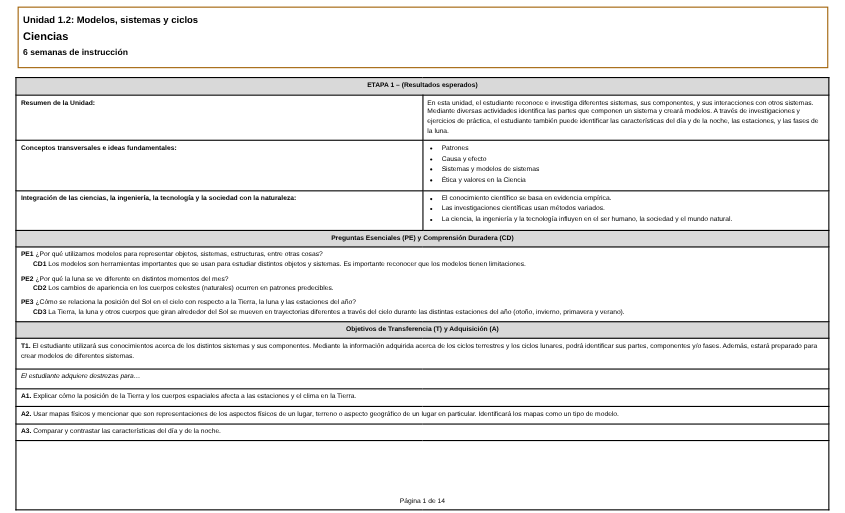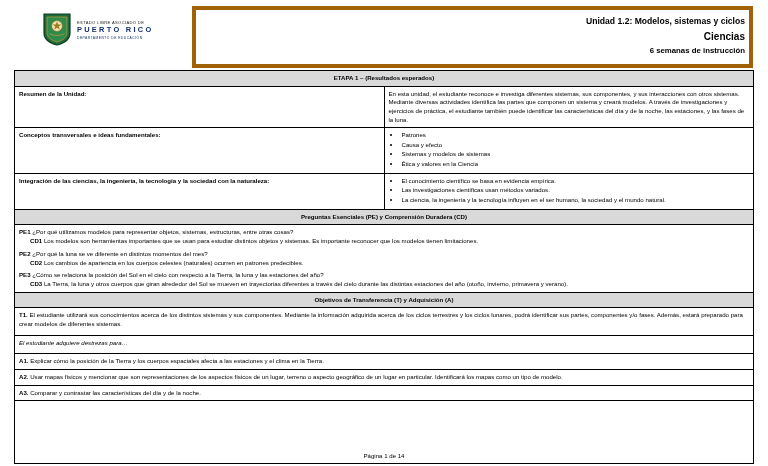--- a/index.html
+++ b/index.html
@@ -60,23 +60,23 @@
     font-weight: bold;
   }
   .agency-l3 {
     font-size: 3.3px;
     letter-spacing: 0.5px;
     color: #10306b;
     margin-top: 1px;
   }
   .title-box {
     flex: 1;
-    border: 4px solid #a16207;
+    border: 1px solid #a16207;
     box-sizing: border-box;
-    text-align: right;
+    text-align: left;
     padding: 5px 4px 6px 4px;
     margin-left: 2px;
     margin-right: 1px;
   }
   .title-box .t1 {
     font-size: 8.6px;
     font-weight: bold;
     line-height: 1.55;
   }
   .title-box .t2 {
@@ -150,36 +150,20 @@
     text-align: center;
     font-size: 6.1px;
   }
 </style>
 </head>
 <body>
 
 <div class="page">
 
   <div class="header">
-    <div class="crest-block">
-      <div class="crest">
-        <svg width="30" height="34" viewBox="0 0 30 34">
-          <path d="M2 2 H28 V21 C28 28 21 31.5 15 33 C9 31.5 2 28 2 21 Z" fill="#1d6a3a" stroke="#0d3d20" stroke-width="1.2"></path>
-          <path d="M5 5 H25 V20.5 C25 26 19.5 28.8 15 30 C10.5 28.8 5 26 5 20.5 Z" fill="#2f8a4c" stroke="#b79b3a" stroke-width="0.8"></path>
-          <circle cx="15" cy="14" r="5.4" fill="#f2e2b0" stroke="#8a6d20" stroke-width="0.6"></circle>
-          <path d="M15 9.6 L16.2 12.6 L19.4 12.6 L16.8 14.5 L17.8 17.6 L15 15.7 L12.2 17.6 L13.2 14.5 L10.6 12.6 L13.8 12.6 Z" fill="#9c7c1e"></path>
-          <path d="M7.5 21.5 C10 24 20 24 22.5 21.5" fill="none" stroke="#b79b3a" stroke-width="0.8"></path>
-        </svg>
-      </div>
-      <div class="agency-text">
-        <div class="agency-l1">ESTADO LIBRE ASOCIADO DE</div>
-        <div class="agency-l2">PUERTO RICO</div>
-        <div class="agency-l3">DEPARTAMENTO DE EDUCACIÓN</div>
-      </div>
-    </div>
     <div class="title-box">
       <div class="t1">Unidad 1.2: Modelos, sistemas y ciclos</div>
       <div class="t2">Ciencias</div>
       <div class="t3">6 semanas de instrucción</div>
     </div>
   </div>
 
   <table class="tbl">
     <tbody>
       <tr>

